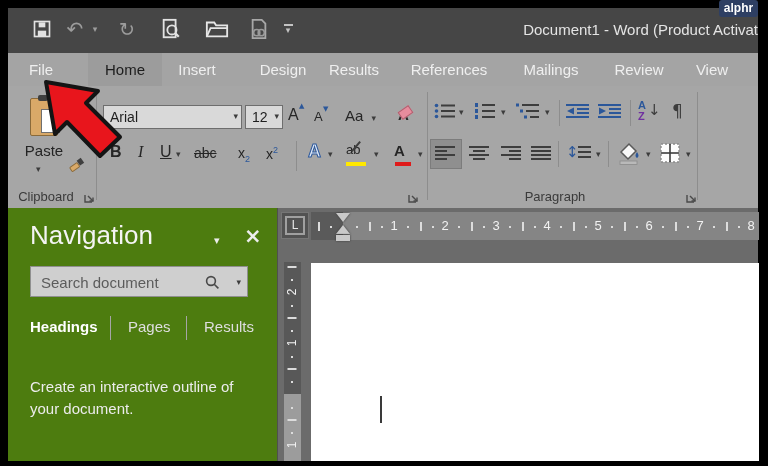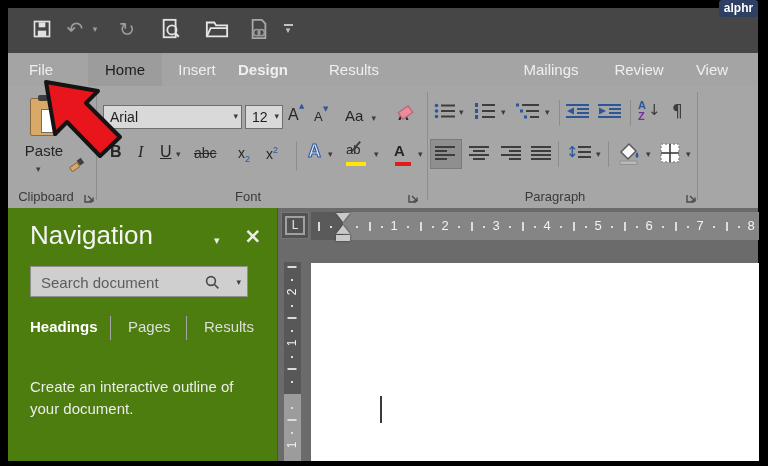--- a/index.html
+++ b/index.html
@@ -109,27 +109,29 @@
       <svg width="20" height="22" viewBox="0 0 22 24">
         <path d="M4 2 L14 2 L18 6 L18 22 L4 22 Z" fill="none" stroke="#a8a8a8" stroke-width="2"></path>
         <circle cx="8.5" cy="16" r="3.4" fill="none" stroke="#9a9a9a" stroke-width="1.8"></circle>
         <circle cx="13.5" cy="16" r="3.4" fill="none" stroke="#9a9a9a" stroke-width="1.8"></circle>
       </svg>
     </div>
     <div class="qat" style="left:272px;width:16px;flex-direction:column;">
       <div style="width:9px;height:2px;background:#c3c3c3;margin-bottom:1px;"></div>
       <div class="chev" style="color:#c3c3c3;line-height:7px;">▾</div>
     </div>
+    <div id="title-text">Document1 - Word (Product Activat</div>
   </div>
 
   <div class="rtab" style="left:8px;width:50px;">File</div>
   <div class="rtab sel" style="left:80px;width:74px;">Home</div>
   <div class="rtab" style="left:162px;width:54px;">Insert</div>
-  <div class="rtab" style="left:228px;width:54px;font-weight:bold;">Design</div>
+  <div class="rtab" style="left:248px;width:54px;">Design</div>
   <div class="rtab" style="left:319px;width:54px;">Results</div>
+  <div class="rtab" style="left:400px;width:82px;">References</div>
   <div class="rtab" style="left:505px;width:76px;">Mailings</div>
   <div class="rtab" style="left:598px;width:66px;">Review</div>
   <div class="rtab" style="left:682px;width:44px;">View</div>
 
   <div id="ribbon">
 
     <div>
       <div id="clipboard-icon">
         <div class="clip"></div>
           <div class="paper"></div>
@@ -197,21 +199,20 @@
       <span style="position:absolute;left:9px;top:-2px;width:2px;height:13px;background:#3f3f3f;transform:rotate(40deg);"></span>
       <span class="ylw-bar"></span>
     </div>
     <div class="chev" style="position:absolute;left:366px;top:63px;">▾</div>
     <div class="fbtn" style="left:386px;top:56px;font-size:15px;font-weight:bold;width:18px;height:24px;">
       <span>A</span>
       <span class="red-bar"></span>
     </div>
     <div class="chev" style="position:absolute;left:410px;top:63px;">▾</div>
 
-    <div class="glabel" style="left:180px;width:120px;">Font</div>
     <div class="launcher" style="left:400px;">
       <svg width="11" height="11" viewBox="0 0 11 11">
           <polyline points="1,3 1,10 8,10" fill="none" stroke="#4a4a4a" stroke-width="1.4"></polyline>
           <line x1="4" y1="4" x2="9" y2="9" stroke="#4a4a4a" stroke-width="1.4"></line>
           <polyline points="9,5.5 9,9 5.5,9" fill="none" stroke="#4a4a4a" stroke-width="1.4"></polyline>
         </svg>
     </div>
     <div class="gsep" style="left:419px;"></div>
 
     <div class="rowicon" style="left:426px;top:17px;">

